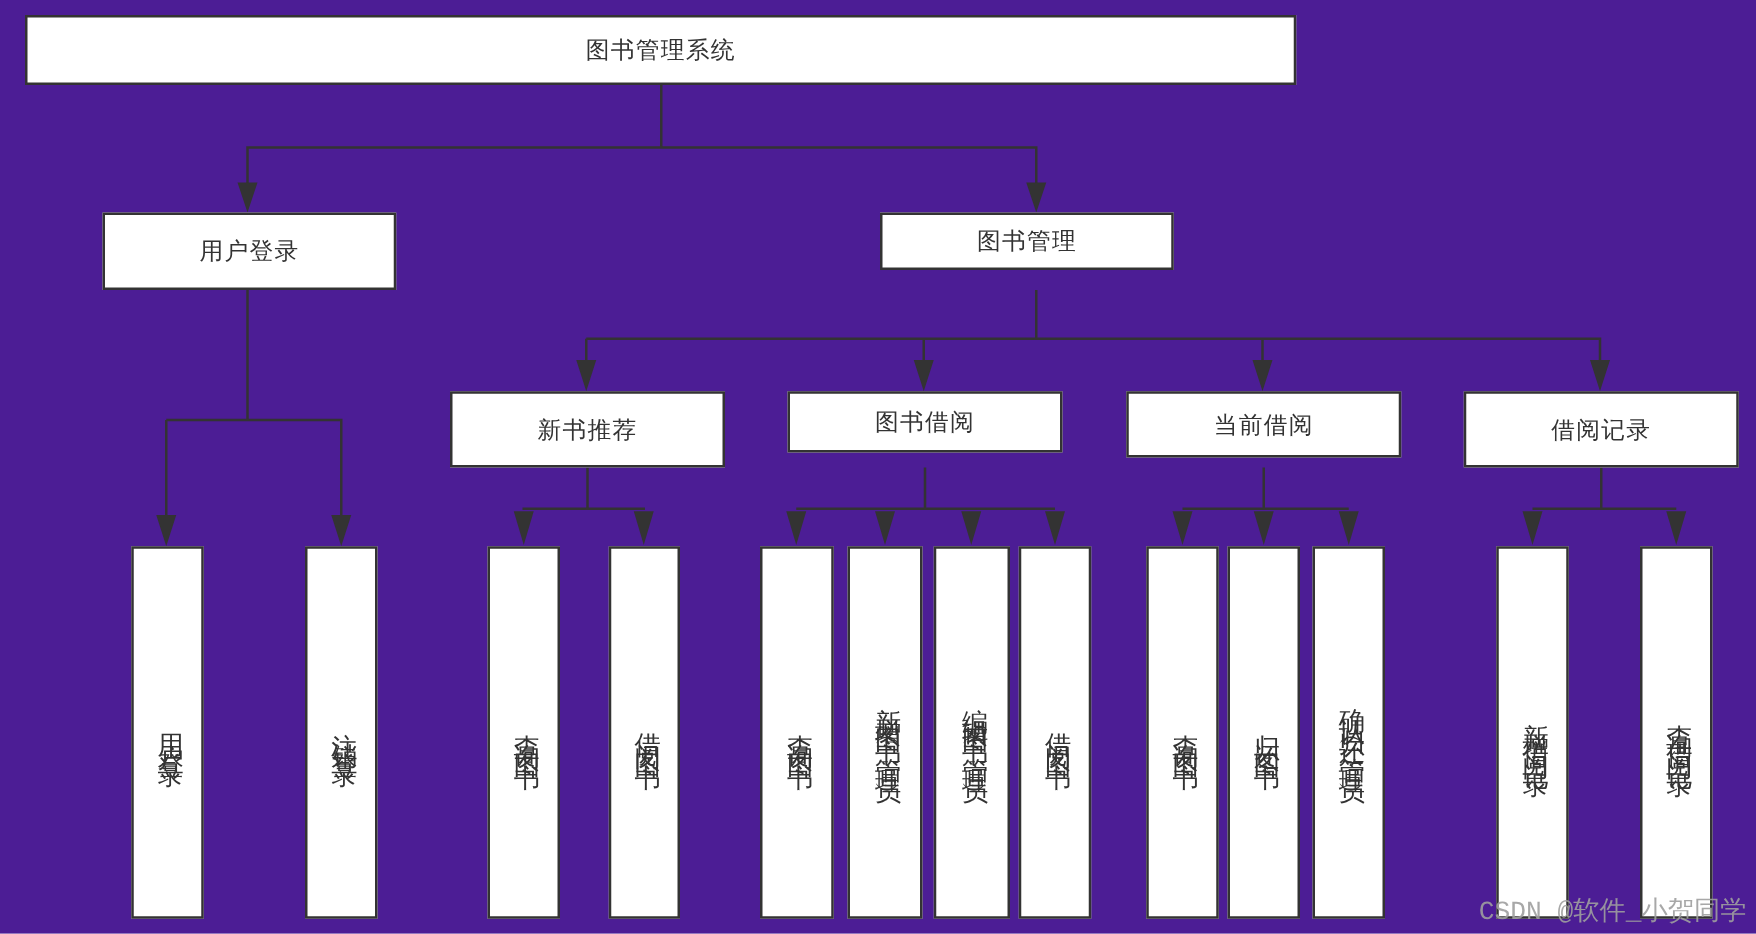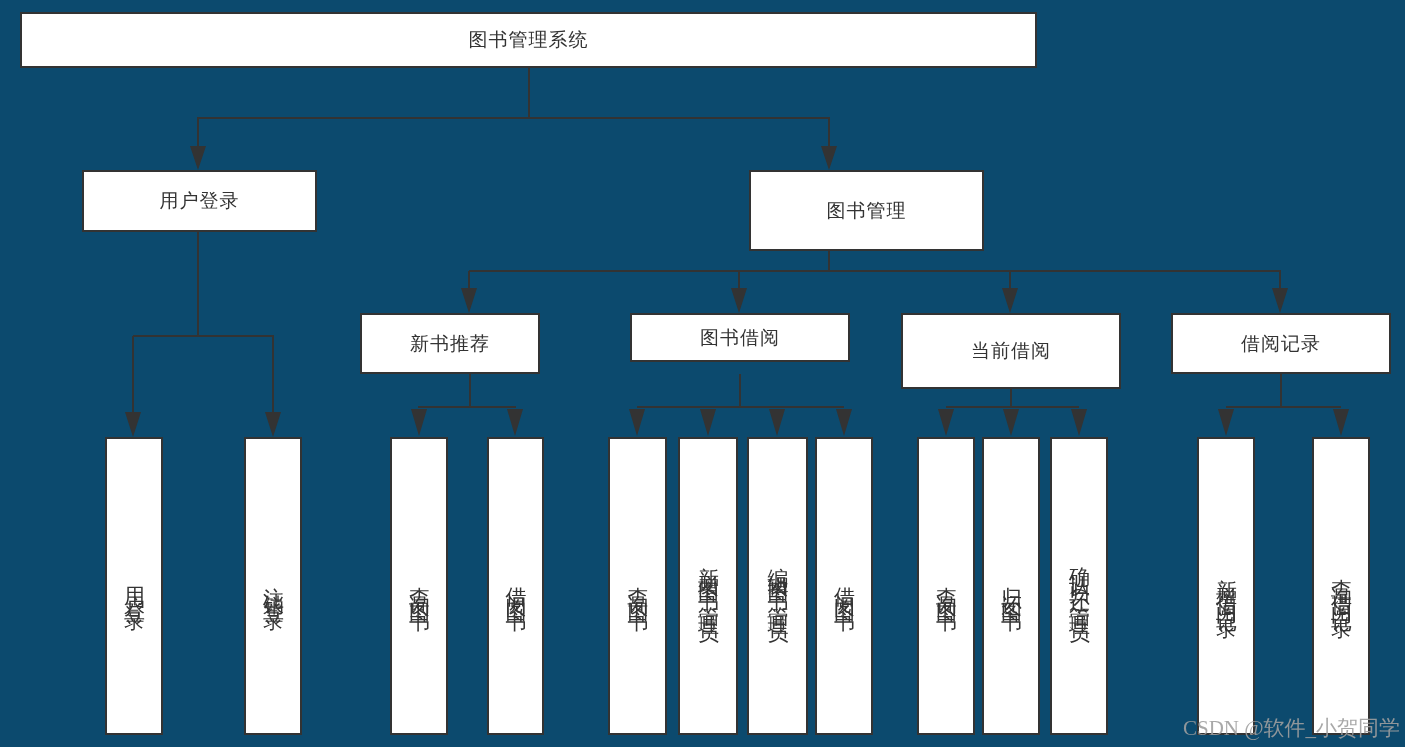--- a/index.html
+++ b/index.html
@@ -1,21 +1,21 @@
 <!DOCTYPE html>
 <html><head>
 <meta charset="utf-8">
 <style>
   html, body { margin: 0; padding: 0; background: #ffffff; }
   #canvas {
     position: relative;
     width: 1405px;
     height: 747px;
-    background: #0c4a6e;
-    font-family: Liberation Serif, serif;
+    background: #4c1d95;
+    font-family: Liberation Mono, monospace;
     overflow: hidden;
   }
   #connectors {
     position: absolute;
     left: 0; top: 0;
     width: 1405px; height: 747px;
     z-index: 1;
   }
   .node {
     position: absolute;
@@ -76,25 +76,25 @@
       M938 409 H954 L946 436 Z
       M1003 409 H1019 L1011 436 Z
       M1071 409 H1087 L1079 436 Z
       M1218 409 H1234 L1226 436 Z
       M1333 409 H1349 L1341 436 Z"></path>
   </svg>
 
   <div class="node h-node" style="left:20px; top:12px; width:1017px; height:56px;">图书管理系统</div>
 
   <div class="node h-node" style="left:82px; top:170px; width:235px; height:62px;">用户登录</div>
-  <div class="node h-node" style="left:749px; top:170px; width:235px; height:81px;">图书管理</div>
+  <div class="node h-node" style="left:704px; top:170px; width:235px; height:46px;">图书管理</div>
 
-  <div class="node h-node" style="left:360px; top:313px; width:180px; height:61px;">新书推荐</div>
+  <div class="node h-node" style="left:360px; top:313px; width:220px; height:61px;">新书推荐</div>
   <div class="node h-node" style="left:630px; top:313px; width:220px; height:49px;">图书借阅</div>
-  <div class="node h-node" style="left:901px; top:313px; width:220px; height:76px;">当前借阅</div>
+  <div class="node h-node" style="left:901px; top:313px; width:220px; height:53px;">当前借阅</div>
   <div class="node h-node" style="left:1171px; top:313px; width:220px; height:61px;">借阅记录</div>
 
   <div class="node v-node" style="left:105px; top:437px; width:58px; height:298px;">用户登录</div>
   <div class="node v-node" style="left:244px; top:437px; width:58px; height:298px;">注销登录</div>
 
   <div class="node v-node" style="left:390px; top:437px; width:58px; height:298px;">查询图书</div>
   <div class="node v-node" style="left:487px; top:437px; width:57px; height:298px;">借阅图书</div>
 
   <div class="node v-node" style="left:608px; top:437px; width:59px; height:298px;">查询图书</div>
   <div class="node v-node" style="left:678px; top:437px; width:60px; height:298px;">新增图书（管理员）</div>

